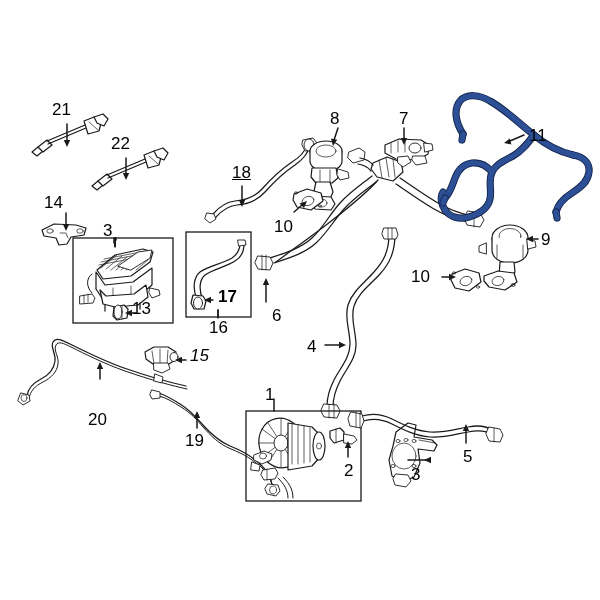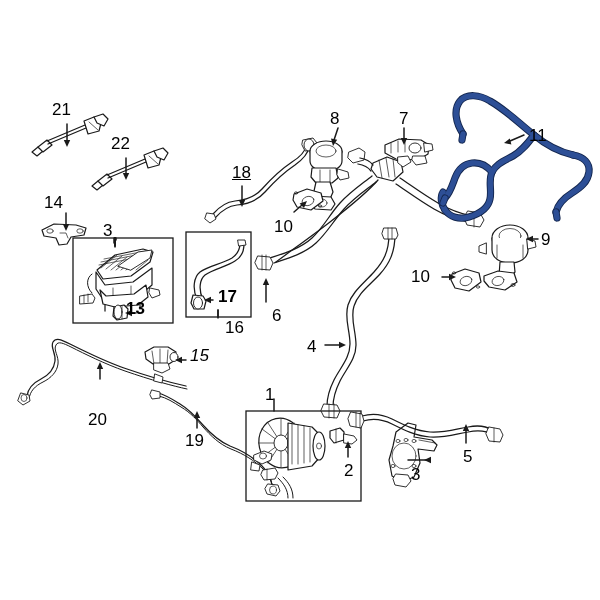--- a/index.html
+++ b/index.html
@@ -434,24 +434,24 @@
   <div class="callout" style="left:307px;top:338px;">4</div>
   <div class="callout" style="left:463px;top:448px;">5</div>
   <div class="callout" style="left:272px;top:307px;">6</div>
   <div class="callout" style="left:399px;top:110px;">7</div>
   <div class="callout" style="left:330px;top:110px;">8</div>
   <div class="callout" style="left:541px;top:231px;">9</div>
   <div class="callout" style="left:274px;top:218px;">10</div>
   <div class="callout" style="left:411px;top:268px;">10</div>
   <div class="callout" style="left:529px;top:127px;">11</div>
   <div class="callout" style="left:103px;top:222px;">3</div>
-  <div class="callout" style="left:126px;top:300px;font-weight:bold;">13</div>
+  <div class="callout" style="left:132px;top:300px;">13</div>
   <div class="callout" style="left:44px;top:194px;text-align:center;">14</div>
   <div class="callout" style="left:190px;top:347px;font-style:italic;">15</div>
-  <div class="callout" style="left:209px;top:319px;margin-left:16px;">16</div>
+  <div class="callout" style="left:209px;top:319px;">16</div>
   <div class="callout" style="left:218px;top:288px;font-weight:bold;">17</div>
   <div class="callout" style="left:232px;top:164px;text-decoration:underline;">18</div>
   <div class="callout" style="left:185px;top:432px;text-align:center;">19</div>
   <div class="callout" style="left:88px;top:381px;margin-top:30px;">20</div>
   <div class="callout" style="left:52px;top:101px;">21</div>
   <div class="callout" style="left:111px;top:135px;">22</div>
 
 </div>
 
 </body></html>

